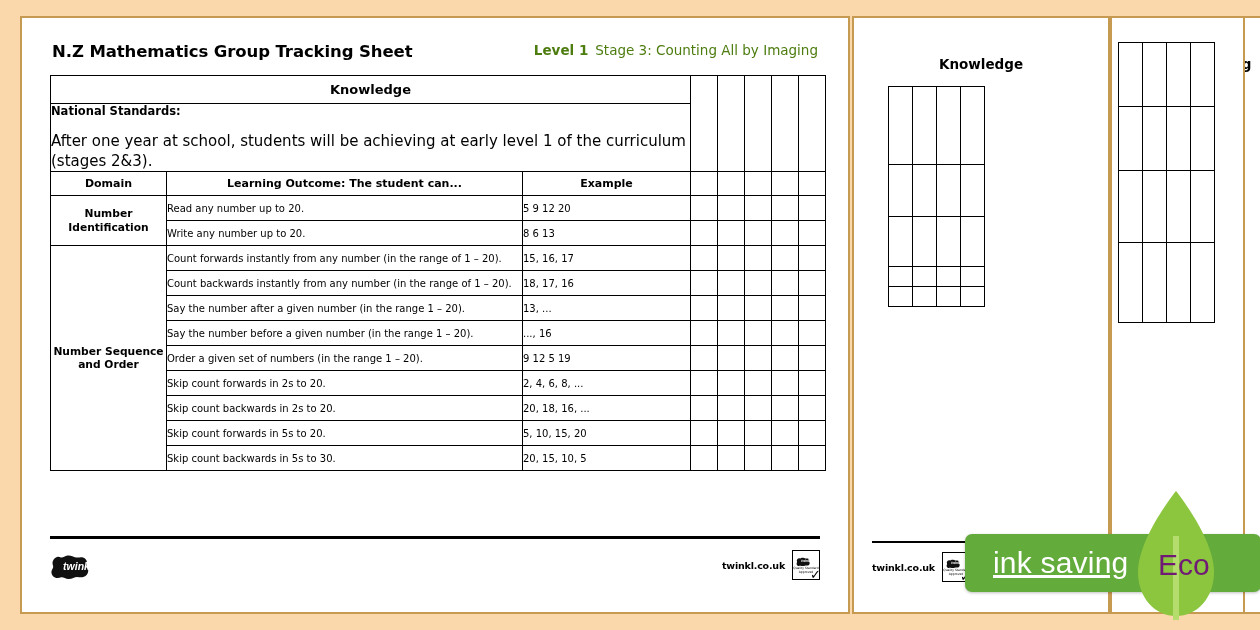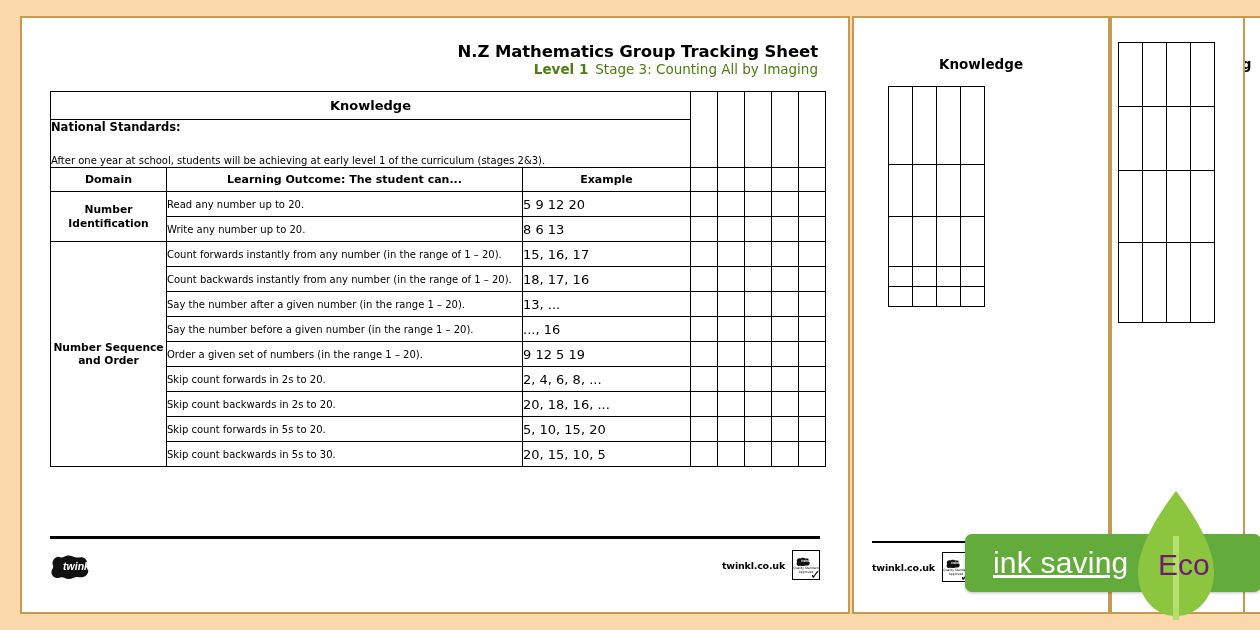--- a/index.html
+++ b/index.html
@@ -13,45 +13,45 @@
   
   .page1 {
     position: absolute;
     left: 20px; top: 16px;
     width: 830px; height: 598px;
     background: #ffffff;
     border: 2px solid #c79a52;
   }
   .page1-inner { position: absolute; inset: 0; padding: 24px 28px 0 28px; }
 
-  .hdr { display: flex; align-items: flex-end; justify-content: space-between;
-         padding: 0 2px 0 2px; flex-direction: column; }
+  .hdr { display: flex; align-items: flex-start; justify-content: space-between;
+         padding: 0 2px 0 2px; }
   .hdr-title { font-size: 16.5px; font-weight: bold; letter-spacing: -.1px; color: #000; }
   .hdr-right { font-size: 13.5px; color: #4d7c0f; white-space: nowrap; }
   .hdr-right .lvl { font-weight: bold; }
   .hdr-right .stg { font-weight: normal; margin-left: 7px; }
 
   
   table.sheet { border-collapse: collapse; margin-top: 14px; table-layout: fixed; width: 775px; }
   table.sheet td, table.sheet th { border: 1.6px solid #000; padding: 0; vertical-align: middle; }
 
   .c-dom   { width: 116px; }
   .c-out   { width: 356px; }
   .c-ex    { width: 168px; }
   .c-tick  { width: 27px; }
 
   .knowledge-bar { text-align: center; font-weight: bold; font-size: 13px; height: 28px; }
   .ns-cell { padding: 8px 8px 10px 8px; height: 46px; }
   .ns-title { font-weight: bold; font-size: 11.5px; line-height: 1.3; }
-  .ns-text  { font-size: 10px; line-height: 1.35; margin-top: 19px; }
+  .ns-text  { font-size: 15px; line-height: 1.35; margin-top: 12px; }
 
   .colhead { text-align: center; font-weight: bold; font-size: 11px; height: 24px; }
   .domain-cell { text-align: center; font-weight: bold; font-size: 10.7px; line-height: 1.3; }
   .outcome-cell { font-size: 10px; padding: 4px 6px; height: 25px; }
-  .example-cell { font-size: 13px; padding: 4px 8px; margin-left: 44px; }
+  .example-cell { font-size: 10px; padding: 4px 8px; margin-left: 44px; }
   .tick-cell { }
 
   
   .foot { position: absolute; left: 28px; right: 28px; bottom: 30px; }
   .foot-rule { height: 3px; background: #000; }
   .foot-row { display: flex; align-items: center; justify-content: space-between;
               margin-top: 9px; height: 34px; }
   .tw-logo { width: 56px; height: 30px; }
   .foot-right { display: flex; align-items: center; gap: 7px; }
   .tw-url { font-size: 9.5px; font-weight: bold; letter-spacing: -.2px; }

